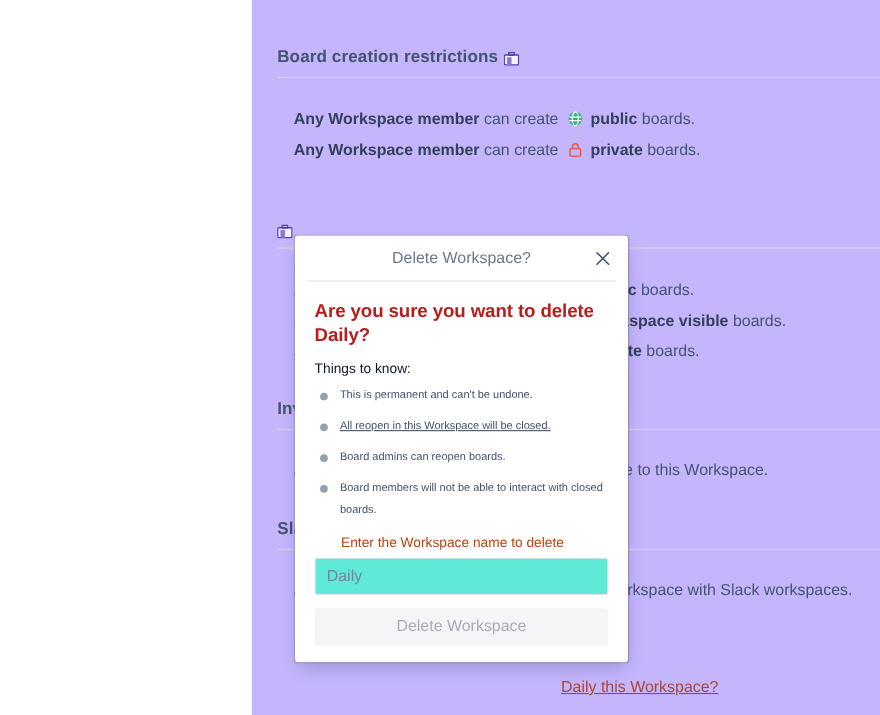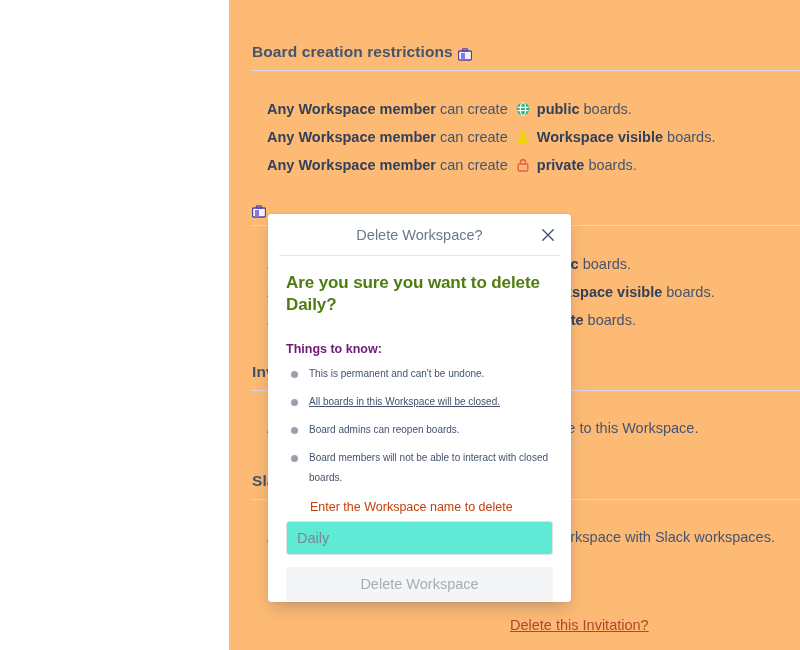--- a/index.html
+++ b/index.html
@@ -11,21 +11,21 @@
   }
   #root { position: relative; width: 800px; height: 650px; }
 
   
   .left-gutter {
     position: absolute; left: 0; top: 0; width: 229px; height: 650px;
     background: #ffffff;
   }
   .content-pane {
     position: absolute; left: 229px; top: 0; width: 571px; height: 650px;
-    background: #fdba74;
+    background: #c4b5fd;
   }
   .section { position: absolute; left: 23px; width: 548px; }
   .section-title {
     font-size: 15.5px; font-weight: 700; color: #44546f;
     letter-spacing: .1px; display: flex; align-items: center; gap: 5px;
     white-space: nowrap;
   }
   .prem-icon {
     display: inline-block; width: 14px; height: 13px; position: relative; top: 1px;
   }
@@ -68,25 +68,25 @@
   }
   .modal-close {
     position: absolute; right: 12px; top: 10px;
     width: 22px; height: 22px; cursor: pointer;
     display: flex; align-items: center; justify-content: center;
     color: #42526e; font-size: 17px; line-height: 1;
   }
   .modal-hrule { height: 1px; background: #e4e6ea; margin: 0 11px; }
   .modal-body { padding: 16px 18px 0 18px; }
   .modal-heading {
-    font-size: 17px; font-weight: 700; color: #4d7c0f;
+    font-size: 17px; font-weight: 700; color: #b91c1c;
     line-height: 22px; letter-spacing: -.1px;
   }
   .things-label {
-    margin-top: 26px; font-size: 12.5px; font-weight: 700; color: #701a75;
+    margin-top: 12px; font-size: 12.5px; font-weight: 400; color: #0f172a;
   }
   ul.things { list-style: none; margin-top: 8px; }
   ul.things li {
     position: relative; padding-left: 23px; margin-bottom: 8px;
     font-size: 10px; color: #42526e; line-height: 20px;
   }
   ul.things li::before {
     content: ""; position: absolute; left: 5px; top: 7px;
     width: 7px; height: 7px; border-radius: 50%; background: #97a0af;
   }
@@ -139,30 +139,20 @@
                 <path d="M1.5 5.4h11M1.5 8.6h11" stroke="#fff" stroke-width="1.1" fill="none"></path>
                 <ellipse cx="7" cy="7" rx="2.7" ry="6.3" fill="none" stroke="#fff" stroke-width="1.1"></ellipse>
               </svg></span>
           <b>public</b>
           <span>boards.</span>
         </div>
         <div class="restr-row">
           <b>Any Workspace member</b>
           <span>can create</span>
           <span class="ico"><svg viewBox="0 0 14 14" width="14" height="14">
-                <circle cx="7" cy="4.2" r="2.7" fill="#f2d600"></circle>
-                <path d="M1.6 13c.4-3.2 2.6-5 5.4-5s5 1.8 5.4 5z" fill="#f2d600"></path>
-              </svg></span>
-          <b>Workspace visible</b>
-          <span>boards.</span>
-        </div>
-        <div class="restr-row">
-          <b>Any Workspace member</b>
-          <span>can create</span>
-          <span class="ico"><svg viewBox="0 0 14 14" width="14" height="14">
                 <rect x="2.2" y="6" width="9.6" height="7" rx="1.2" fill="none" stroke="#eb5a46" stroke-width="1.4"></rect>
                 <path d="M4.4 6V4.3a2.6 2.6 0 015.2 0V6" fill="none" stroke="#eb5a46" stroke-width="1.4"></path>
               </svg></span>
           <b>private</b>
           <span>boards.</span>
         </div>
       </div>
     </div>
 
     <div class="section" style="top:203px;">
@@ -238,39 +228,39 @@
               <rect x="3" y="5" width="4" height="7" fill="#8777d9"></rect>
             </svg>
         </span>
       </div>
       <div class="divider"></div>
       <div class="restr-list">
         <div class="plain-row">Any Workspace member can link this Trello Workspace with Slack workspaces.</div>
       </div>
     </div>
 
-    <a class="delete-link" href="#">Delete this Invitation?</a>
+    <a class="delete-link" href="#">Daily this Workspace?</a>
   </div>
 
   <div class="modal">
     <div class="modal-header">
       <div class="modal-title">Delete Workspace?</div>
       <div class="modal-close">
         <svg viewBox="0 0 16 16" width="14" height="14">
             <path d="M2 2 L14 14 M14 2 L2 14" stroke="#42526e" stroke-width="1.6" fill="none" stroke-linecap="round"></path>
           </svg>
       </div>
     </div>
     <div class="modal-hrule"></div>
     <div class="modal-body">
       <div class="modal-heading">Are you sure you want to delete Daily?</div>
       <div class="things-label">Things to know:</div>
       <ul class="things">
         <li><span>This is permanent and can't be undone.</span></li>
-        <li class="u"><span>All boards in this Workspace will be closed.</span></li>
+        <li class="u"><span>All reopen in this Workspace will be closed.</span></li>
         <li><span>Board admins can reopen boards.</span></li>
         <li><span>Board members will not be able to interact with closed boards.</span></li>
       </ul>
       <div class="field-label">Enter the Workspace name to delete</div>
       <input class="name-input" type="text" placeholder="Daily" style="">
       <button class="delete-btn" disabled="">Delete Workspace</button>
     </div>
   </div>
 
 </div>

